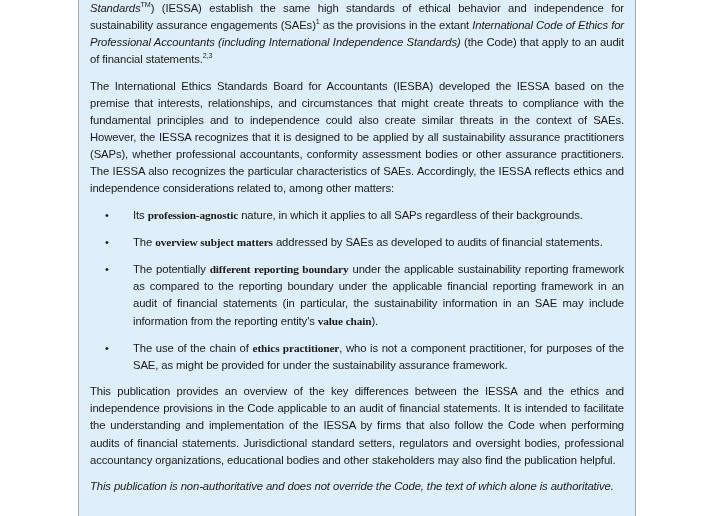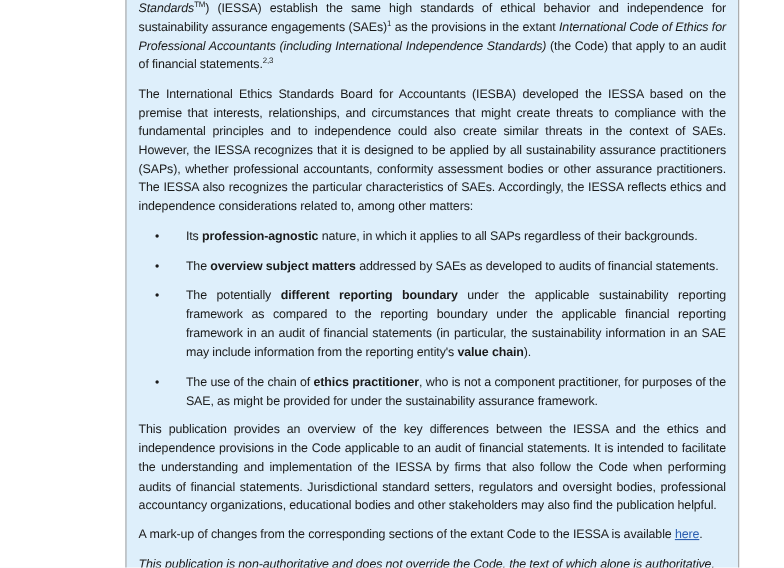--- a/index.html
+++ b/index.html
@@ -11,21 +11,20 @@
     overflow: hidden;
   }
   body {
     font-family: "Liberation Sans", sans-serif;
   }
   #page {
     position: relative;
     width: 657px;
     height: 516px;
     background: #ffffff;
-    margin-left: 36px;
   }
   #callout-box {
     position: absolute;
     left: 78px;
     top: -8px;
     width: 556px;
     height: 530px;
     background: #deeffb;
     border-left: 1px solid #a6a6a6;
     border-right: 1px solid #a6a6a6;
@@ -64,21 +63,21 @@
   ul.bullets li:last-child { margin-bottom: 0; }
   ul.bullets li .bullet-dot {
     position: absolute;
     left: 15px;
     top: 0;
     width: 6px;
     line-height: 17.1px;
     font-size: 11px;
     color: #1a1a1a;
   }
-  .b { font-weight: bold; }
+  .b { font-weight: bold; font-family: Liberation Serif, serif; }
   .i { font-style: italic; }
   sup {
     font-size: 7.2px;
     vertical-align: super;
     line-height: 0;
   }
   a.inline-link {
     color: #2a5db0;
     text-decoration: underline;
   }
@@ -102,20 +101,19 @@
         <li><span class="bullet-dot">•</span><span>The </span><span class="b">overview subject matters</span><span> addressed by SAEs as developed to audits of financial statements.</span></li>
 
         <li><span class="bullet-dot">•</span><span>The potentially </span><span class="b">different reporting boundary</span><span> under the applicable sustainability reporting framework as compared to the reporting boundary under the applicable financial reporting framework in an audit of financial statements (in particular, the sustainability information in an SAE may include information from the reporting entity's </span><span class="b">value chain</span><span>).</span></li>
 
         <li><span class="bullet-dot">•</span><span>The use of the chain of </span><span class="b">ethics practitioner</span><span>, who is not a component practitioner, for purposes of the SAE, as might be provided for under the sustainability assurance framework.</span></li>
 
       </ul>
 
       <p class="para">This publication provides an overview of the key differences between the IESSA and the ethics and independence provisions in the Code applicable to an audit of financial statements. It is intended to facilitate the understanding and implementation of the IESSA by firms that also follow the Code when performing audits of financial statements. Jurisdictional standard setters, regulators and oversight bodies, professional accountancy organizations, educational bodies and other stakeholders may also find the publication helpful.</p>
 
-      <p class="para"><span>A mark-up of changes from the corresponding sections of the extant Code to the IESSA is available </span><a class="inline-link" href="#">here</a><span>.</span></p>
 
       <p class="para last i">This publication is non-authoritative and does not override the Code, the text of which alone is authoritative.</p>
 
     </div>
   </div>
 
 </div>
 
 </body></html>

